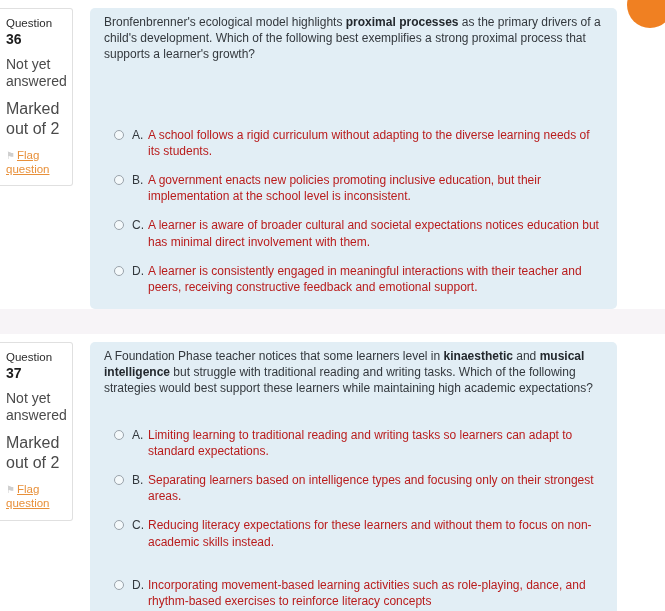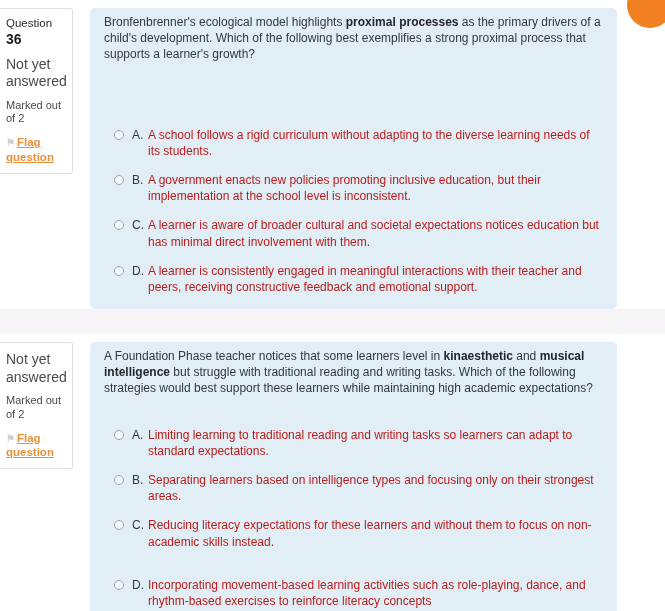--- a/index.html
+++ b/index.html
@@ -74,32 +74,31 @@
     color: #1d1d1d;
   }
 
   .q-state {
     font-size: 14px;
     color: #4a4a4a;
     line-height: 1.25;
     margin-bottom: 8px;
   }
   .q-grade {
-    font-size: 11px;
+    font-size: 16px;
     color: #4a4a4a;
     line-height: 1.25;
     margin-bottom: 9px;
   }
 
   .q-flag {
     font-size: 11.5px;
     line-height: 1.25;
     display: block;
     color: #f0883a;
-    font-weight: bold;
   }
   .q-flag .flag-icon {
     display: inline-block;
     width: 9px;
     margin-right: 2px;
     color: #cfcfcf;
     font-size: 10px;
     vertical-align: baseline;
   }
   .q-flag .flag-label {
@@ -223,20 +222,24 @@
         </div>
       </div>
     </div>
   </div>
 
   <div class="q-gap"></div>
 
   <div class="question-block q37-block">
 
     <div class="q-info">
+      <div class="q-info-title">
+        <span>Question</span>
+        <span class="q-num">37</span>
+      </div>
       <div class="q-state">Not yet<br>answered</div>
       <div class="q-grade">Marked out of 2</div>
       <div class="q-flag">
         <span class="flag-icon">⚑</span><span class="flag-label">Flag<br>question</span>
       </div>
     </div>
 
     <div class="q-content">
       <p class="q-text"><span> A Foundation Phase teacher notices that some learners level in </span><b>kinaesthetic</b><span> and </span><b>musical intelligence</b><span> but struggle with traditional reading and writing tasks. Which of the following strategies would best support these learners while maintaining high academic expectations?</span></p>
 

